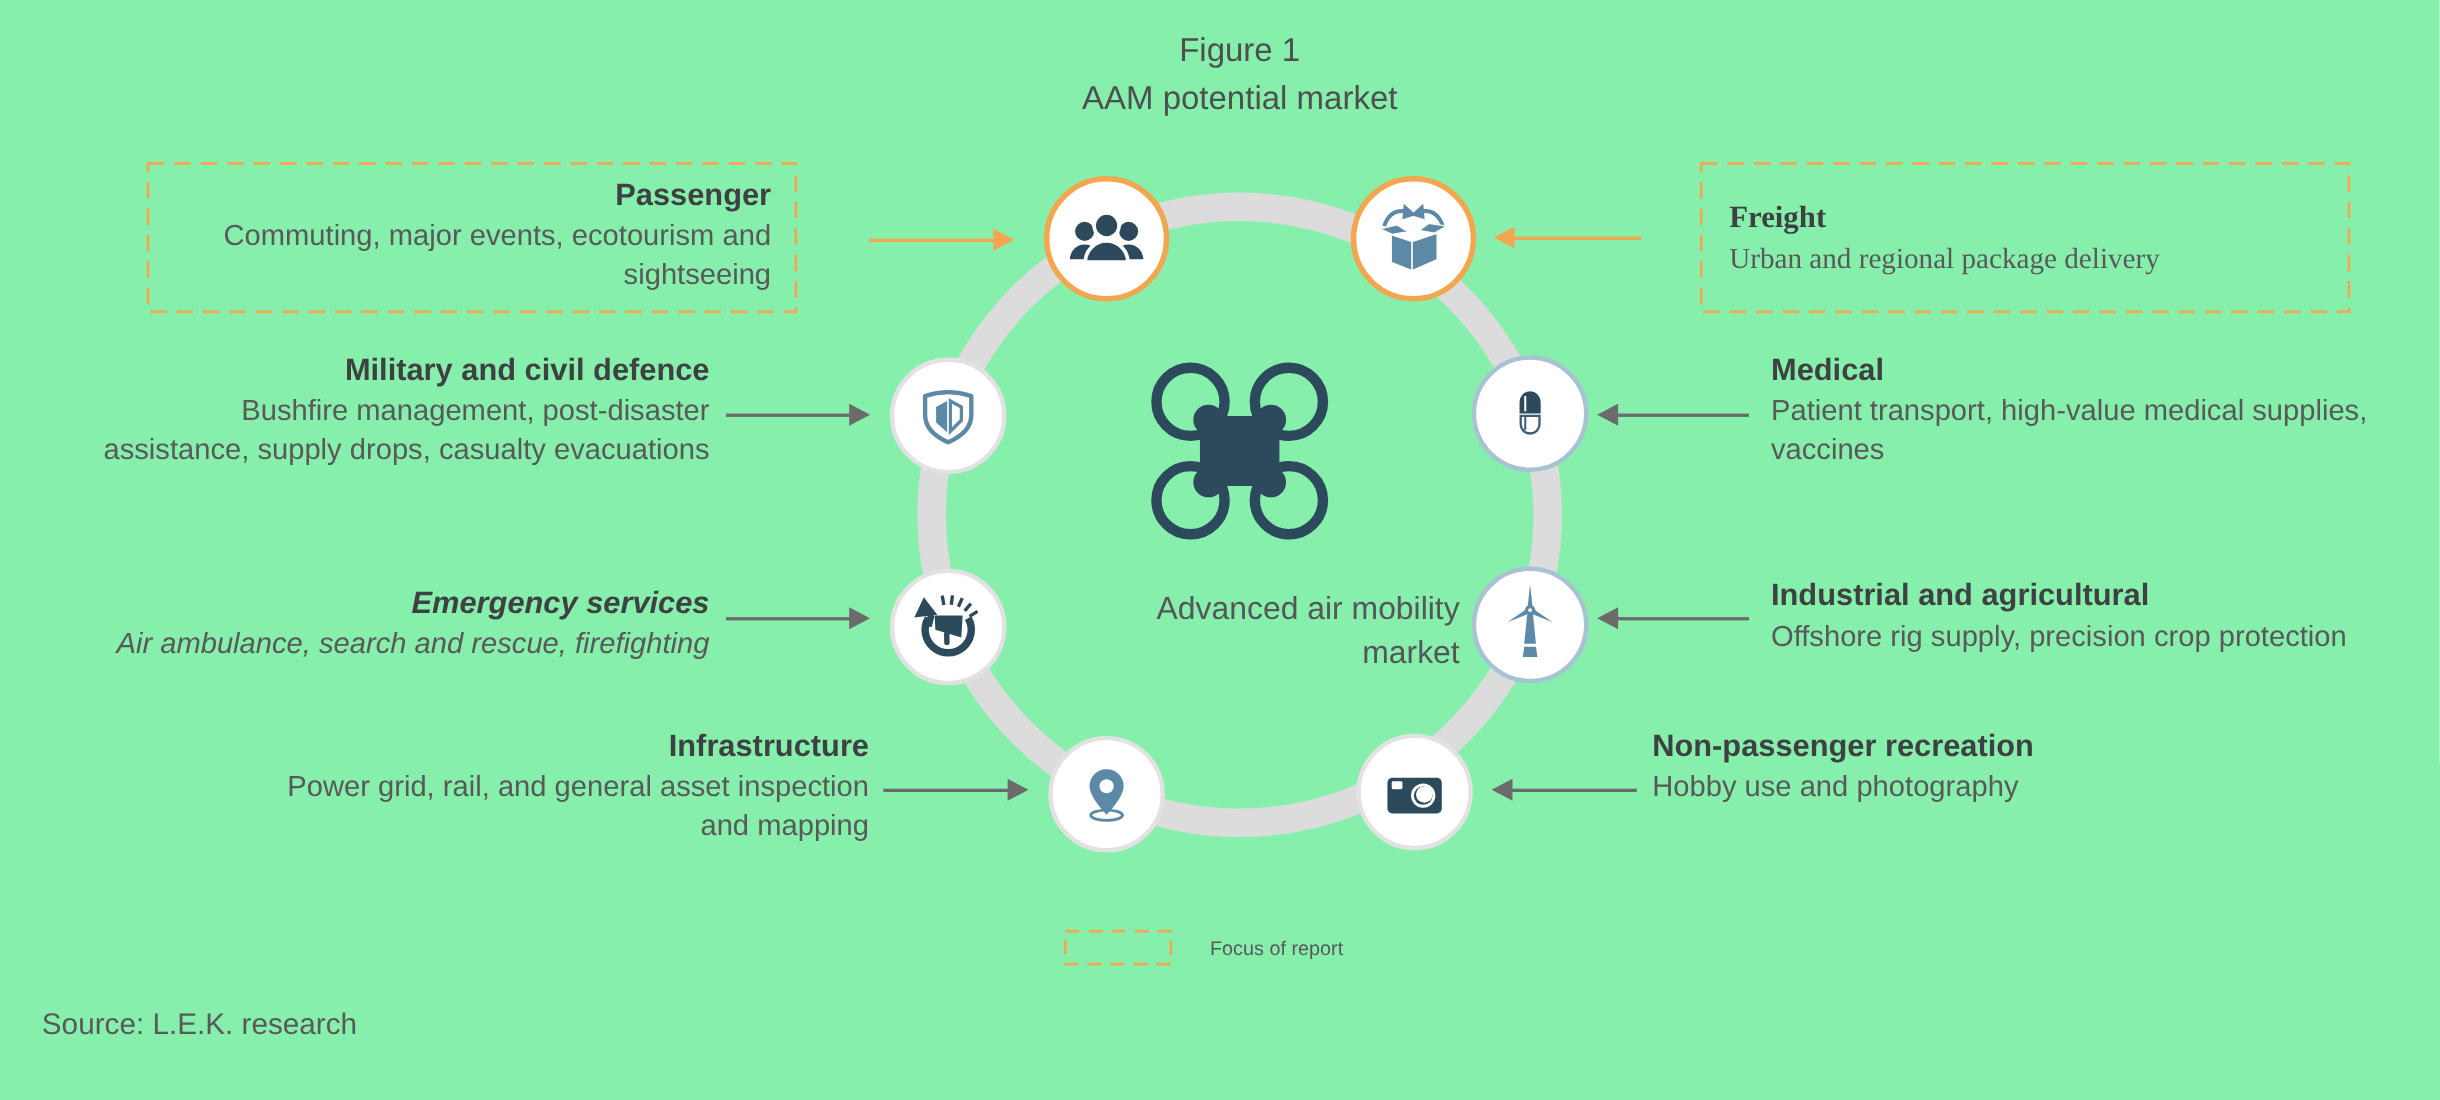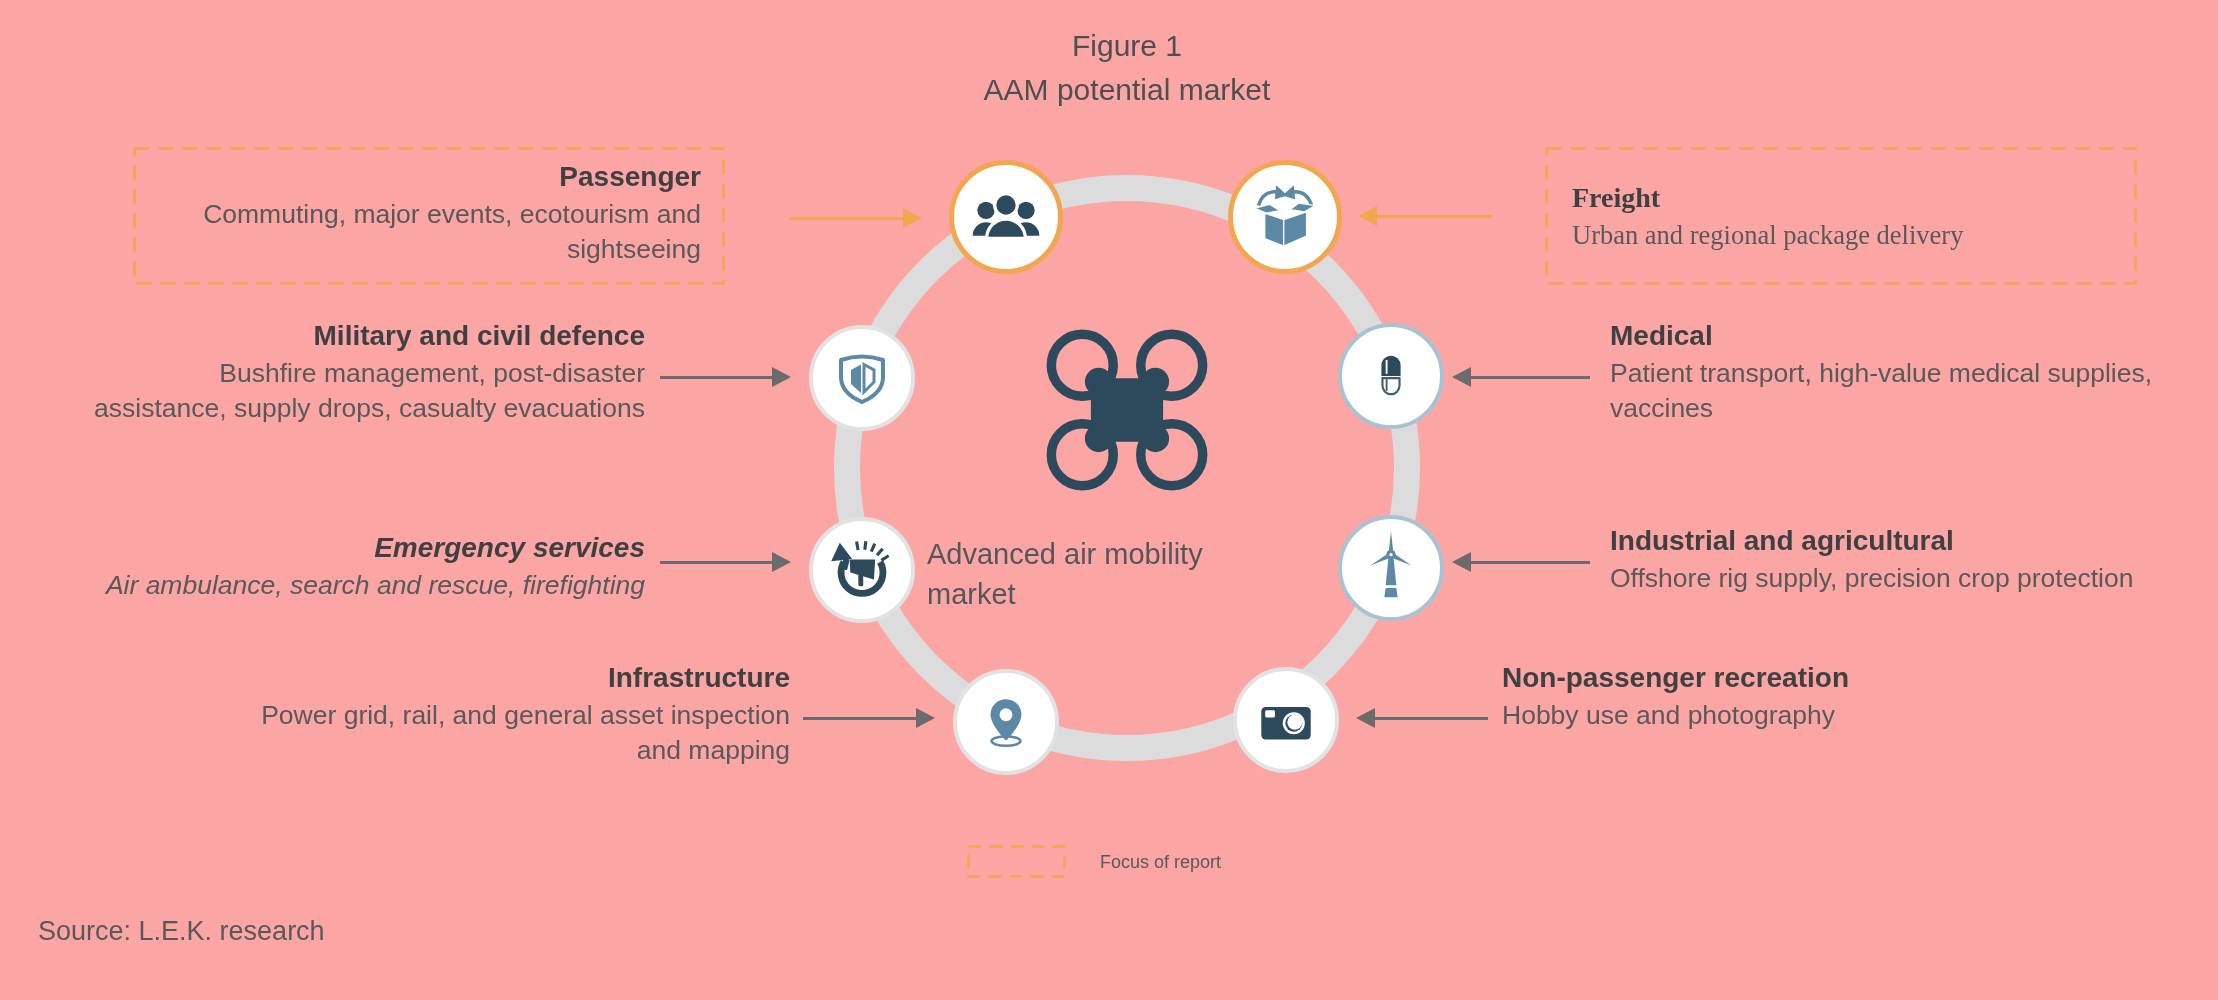--- a/index.html
+++ b/index.html
@@ -1,29 +1,29 @@
 <!DOCTYPE html>
 <html><head>
 <meta charset="utf-8">
 <style>
   html,body{margin:0;padding:0;background:#fff;}
-  .canvas{position:relative;width:2218px;height:1000px;background:#fca5a5;overflow:hidden;
+  .canvas{position:relative;width:2218px;height:1000px;background:#86efac;overflow:hidden;
           font-family:"Liberation Sans",sans-serif;color:#595959;}
 
   
   .fig-title{position:absolute;left:827px;top:24px;width:600px;text-align:center;
              font-size:30px;line-height:44px;color:#4e4f51;white-space:pre-line;}
 
   
   .ring{position:absolute;left:834px;top:175px;width:586px;height:586px;box-sizing:border-box;
         border:26px solid #dcdcdc;border-radius:50%;}
 
   
   .hub-icon{position:absolute;left:1041px;top:324px;}
-  .hub-label{position:absolute;left:927px;top:534px;width:400px;text-align:left;
+  .hub-label{position:absolute;left:927px;top:534px;width:400px;text-align:right;
              font-size:29px;line-height:40px;color:#55565a;white-space:pre-line;}
 
   
   .node{position:absolute;border-radius:50%;background:#fff;box-sizing:border-box;
         display:flex;align-items:center;justify-content:center;}
   .node.focus{width:114px;height:114px;border:5px solid #F2A64F;}
   .node.plain{width:106px;height:106px;border:4px solid #E2E2E2;}
   .node.blue {width:106px;height:106px;border:4px solid #A8C2D3;}
   .n-passenger{left:949px;top:160px;}
   .n-freight{left:1228px;top:160px;}

